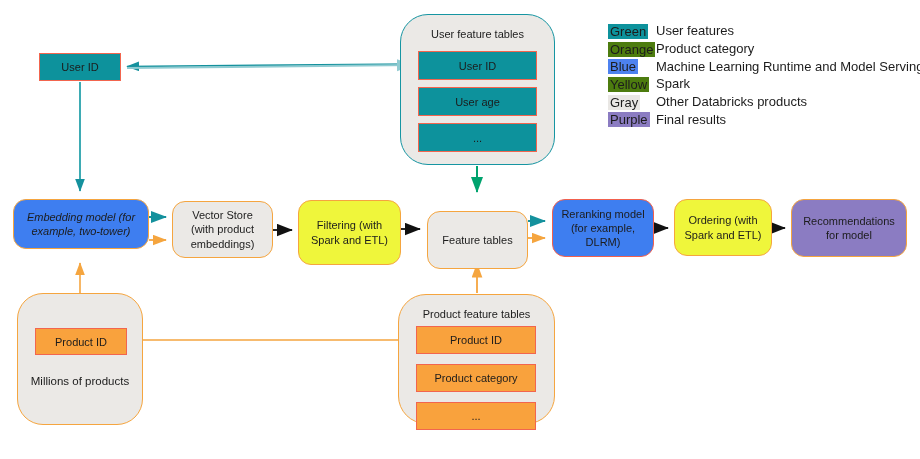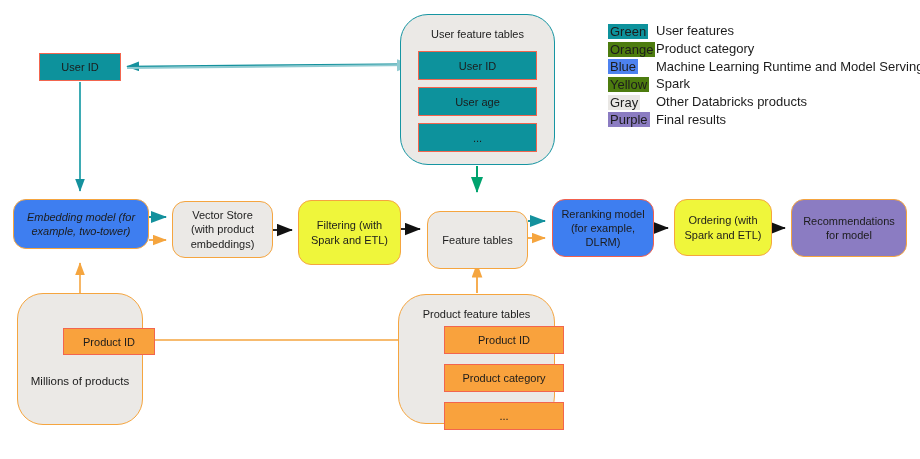--- a/index.html
+++ b/index.html
@@ -26,21 +26,21 @@
   .teal-container{border:1.6px solid #1695A2;}
   .orange-container{border:1.6px solid #F5A53F;}
   .container-title{
     position:absolute;left:0;right:0;top:13px;text-align:center;font-size:11px;
   }
   .inner-row{
     position:absolute;box-sizing:border-box;display:flex;align-items:center;
     justify-content:center;font-size:11px;border:1.6px solid #F2654E;
   }
   .teal-fill{background:#0D929C;}
-  .orange-fill{background:#F9A23D;margin-left:28px;}
+  .orange-fill{background:#F9A23D;}
   .floating-label{position:absolute;font-size:11.5px;text-align:center;}
   #legend{position:absolute;left:608px;top:22px;z-index:2;}
   .legend-row{display:flex;align-items:center;height:17.7px;}
   .legend-swatch-cell{width:48px;flex:0 0 48px;}
   .legend-swatch{font-size:13px;padding:0 2px;display:inline-block;}
   .legend-desc{font-size:13px;white-space:nowrap;}
 </style>
 </head>
 <body>
 

